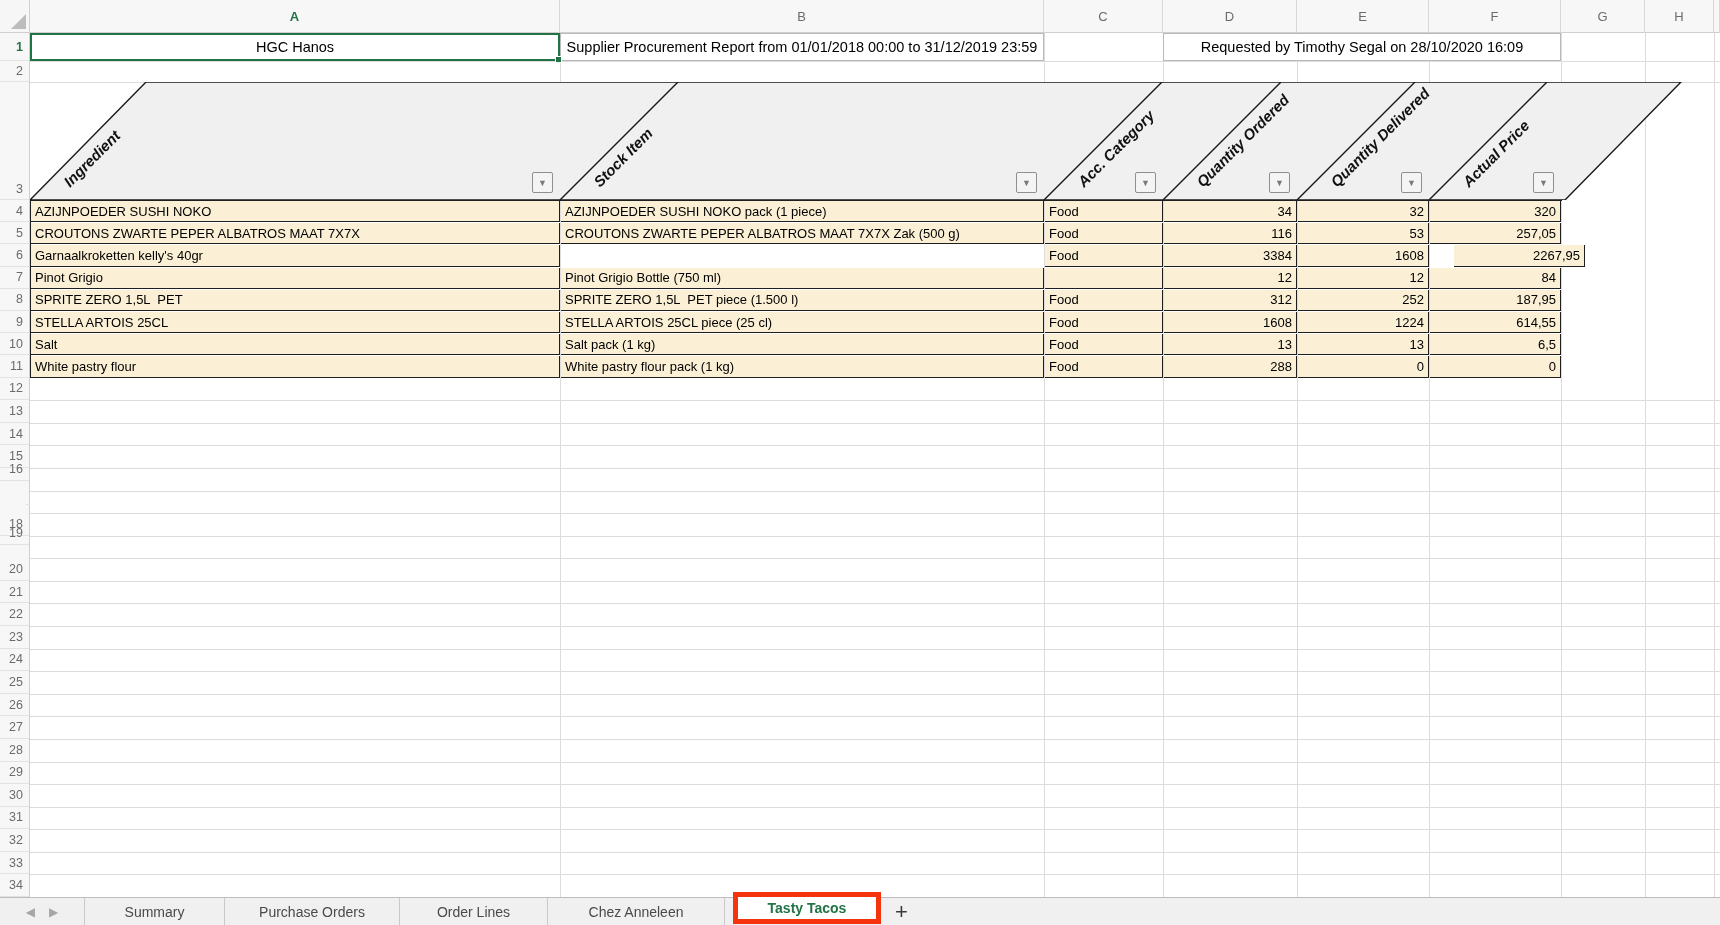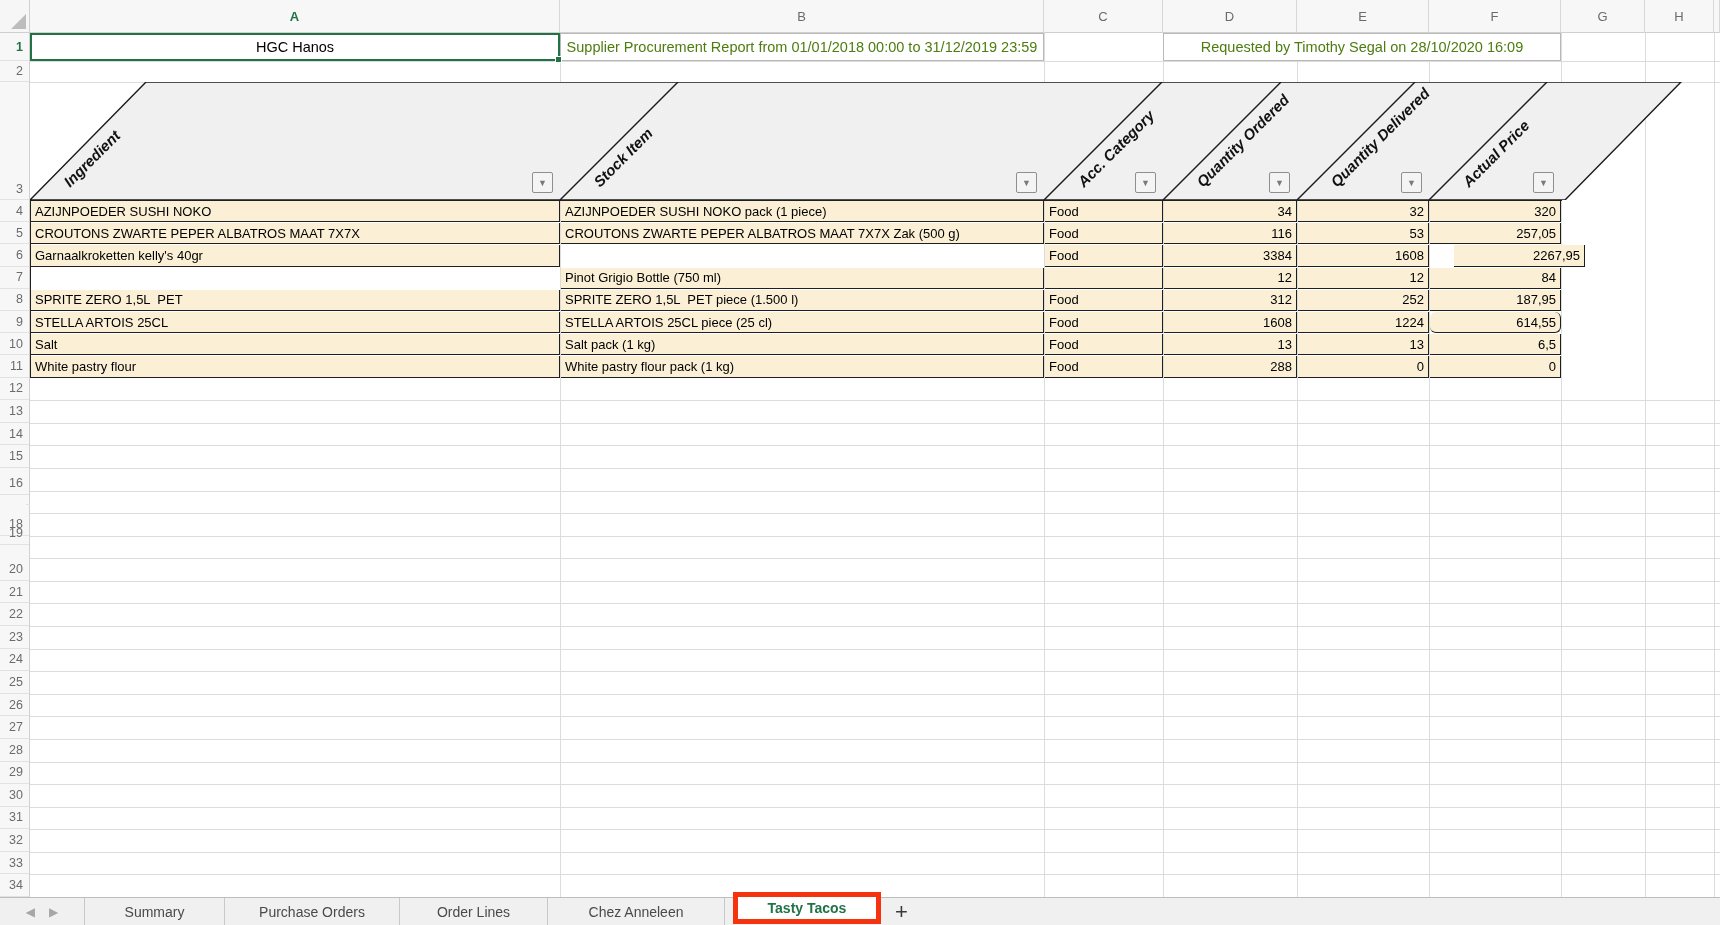--- a/index.html
+++ b/index.html
@@ -27,21 +27,21 @@
   .rowlabel.sel { color:#217346; font-weight:bold; }
   .rowlabel.bottomalign { align-items:flex-end; padding-bottom:3px; }
 
   
   #grid { position:absolute; left:30px; top:33px; width:1690px; height:864px; background:#fff; }
   .vline { position:absolute; top:0; width:1px; height:864px; background:#dcdcdc; }
   .hline { position:absolute; left:0; width:1690px; height:1px; background:#dcdcdc; }
 
   
   .r1cell { position:absolute; top:0; height:28px; background:#fff; border:1px solid #b9b9b9;
-            display:flex; align-items:center; justify-content:center; font-size:14.5px; color:#4d7c0f;
+            display:flex; align-items:center; justify-content:center; font-size:14.5px; color:#000000;
             white-space:pre; z-index:3; }
   #cell-a1 { position:absolute; left:0; top:0; width:530px; height:28px; z-index:4;
              border:2px solid #217346; background:#fff; display:flex; align-items:center;
              justify-content:center; font-size:14.5px; color:#000; }
   #cell-a1 .handle { position:absolute; right:-4px; bottom:-4px; width:7px; height:7px;
                      background:#217346; border:1px solid #fff; }
 
   
   #band { position:absolute; left:0; top:49px; width:1690px; height:118px; z-index:2; }
   #band text { font-size:15px; font-weight:bold; font-style:italic; fill:#111; }
@@ -99,21 +99,21 @@
       <div class="rowlabel" style="top: 211.4px; height: 22.2px;">6</div>
       <div class="rowlabel" style="top: 233.6px; height: 22.2px;">7</div>
       <div class="rowlabel" style="top: 255.8px; height: 22.2px;">8</div>
       <div class="rowlabel" style="top: 278px; height: 22.2px;">9</div>
       <div class="rowlabel" style="top: 300.2px; height: 22.2px;">10</div>
       <div class="rowlabel" style="top: 322.4px; height: 22.2px;">11</div>
       <div class="rowlabel" style="top: 344.6px; height: 22.585px;">12</div>
       <div class="rowlabel" style="top: 367.185px; height: 22.585px;">13</div>
       <div class="rowlabel" style="top: 389.77px; height: 22.585px;">14</div>
       <div class="rowlabel" style="top: 412.355px; height: 22.585px;">15</div>
-      <div class="rowlabel" style="top: 439px; height: 22.585px;">16</div>
+      <div class="rowlabel" style="top: 425px; height: 22.585px;">16</div>
       <div class="rowlabel" style="top: 457.525px; height: 14px; margin-left: 26px;">17</div>
       <div class="rowlabel" style="top: 480.11px; height: 22.585px;">18</div>
       <div class="rowlabel" style="top: 489px; height: 22.585px;">19</div>
       <div class="rowlabel" style="top: 525.28px; height: 22.585px;">20</div>
       <div class="rowlabel" style="top: 547.865px; height: 22.585px;">21</div>
       <div class="rowlabel" style="top: 570.45px; height: 22.585px;">22</div>
       <div class="rowlabel" style="top: 593.035px; height: 22.585px;">23</div>
       <div class="rowlabel" style="top: 615.62px; height: 22.585px;">24</div>
       <div class="rowlabel" style="top: 638.205px; height: 22.585px;">25</div>
       <div class="rowlabel" style="top: 660.79px; height: 22.585px;">26</div>
@@ -206,37 +206,38 @@
         <div class="tcell" style="left: 530px; top: 22.2px; width: 483px; height: 21.2px;">CROUTONS ZWARTE PEPER ALBATROS MAAT 7X7X Zak (500 g)</div>
         <div class="tcell" style="left: 1014px; top: 22.2px; width: 118px; height: 21.2px;">Food</div>
         <div class="tcell num" style="left: 1133px; top: 22.2px; width: 133px; height: 21.2px;">116</div>
         <div class="tcell num" style="left: 1267px; top: 22.2px; width: 131px; height: 21.2px;">53</div>
         <div class="tcell num" style="left: 1399px; top: 22.2px; width: 131px; height: 21.2px;">257,05</div>
         <div class="tcell" style="left: 0px; top: 44.4px; width: 529px; height: 21.2px;">Garnaalkroketten kelly's 40gr</div>
         <div class="tcell" style="left: 1014px; top: 44.4px; width: 118px; height: 21.2px;">Food</div>
         <div class="tcell num" style="left: 1133px; top: 44.4px; width: 133px; height: 21.2px;">3384</div>
         <div class="tcell num" style="left: 1267px; top: 44.4px; width: 131px; height: 21.2px;">1608</div>
         <div class="tcell num" style="left: 1399px; top: 44.4px; width: 131px; height: 21.2px; margin-left: 24px;">2267,95</div>
+        <div class="tcell" style="left: 0px; top: 66.6px; width: 529px; height: 21.2px;">Pinot Grigio</div>
         <div class="tcell" style="left: 530px; top: 66.6px; width: 483px; height: 21.2px;">Pinot Grigio Bottle (750 ml)</div>
         <div class="tcell" style="left: 1014px; top: 66.6px; width: 118px; height: 21.2px;"></div>
         <div class="tcell num" style="left: 1133px; top: 66.6px; width: 133px; height: 21.2px;">12</div>
         <div class="tcell num" style="left: 1267px; top: 66.6px; width: 131px; height: 21.2px;">12</div>
         <div class="tcell num" style="left: 1399px; top: 66.6px; width: 131px; height: 21.2px;">84</div>
         <div class="tcell" style="left: 0px; top: 88.8px; width: 529px; height: 21.2px;">SPRITE ZERO 1,5L  PET</div>
         <div class="tcell" style="left: 530px; top: 88.8px; width: 483px; height: 21.2px;">SPRITE ZERO 1,5L  PET piece (1.500 l)</div>
         <div class="tcell" style="left: 1014px; top: 88.8px; width: 118px; height: 21.2px;">Food</div>
         <div class="tcell num" style="left: 1133px; top: 88.8px; width: 133px; height: 21.2px;">312</div>
         <div class="tcell num" style="left: 1267px; top: 88.8px; width: 131px; height: 21.2px;">252</div>
         <div class="tcell num" style="left: 1399px; top: 88.8px; width: 131px; height: 21.2px;">187,95</div>
         <div class="tcell" style="left: 0px; top: 111px; width: 529px; height: 21.2px;">STELLA ARTOIS 25CL</div>
         <div class="tcell" style="left: 530px; top: 111px; width: 483px; height: 21.2px;">STELLA ARTOIS 25CL piece (25 cl)</div>
         <div class="tcell" style="left: 1014px; top: 111px; width: 118px; height: 21.2px;">Food</div>
         <div class="tcell num" style="left: 1133px; top: 111px; width: 133px; height: 21.2px;">1608</div>
         <div class="tcell num" style="left: 1267px; top: 111px; width: 131px; height: 21.2px;">1224</div>
-        <div class="tcell num" style="left: 1399px; top: 111px; width: 131px; height: 21px; border-radius: 6px;">614,55</div>
+        <div class="tcell num" style="left: 1399px; top: 111px; width: 131px; height: 21px;">614,55</div>
         <div class="tcell" style="left: 0px; top: 133.2px; width: 529px; height: 21.2px;">Salt</div>
         <div class="tcell" style="left: 530px; top: 133.2px; width: 483px; height: 21.2px;">Salt pack (1 kg)</div>
         <div class="tcell" style="left: 1014px; top: 133.2px; width: 118px; height: 21.2px;">Food</div>
         <div class="tcell num" style="left: 1133px; top: 133.2px; width: 133px; height: 21.2px;">13</div>
         <div class="tcell num" style="left: 1267px; top: 133.2px; width: 131px; height: 21.2px;">13</div>
         <div class="tcell num" style="left: 1399px; top: 133.2px; width: 131px; height: 21.2px;">6,5</div>
         <div class="tcell" style="left: 0px; top: 155.4px; width: 529px; height: 21.2px;">White pastry flour</div>
         <div class="tcell" style="left: 530px; top: 155.4px; width: 483px; height: 21.2px;">White pastry flour pack (1 kg)</div>
         <div class="tcell" style="left: 1014px; top: 155.4px; width: 118px; height: 21.2px;">Food</div>
         <div class="tcell num" style="left: 1133px; top: 155.4px; width: 133px; height: 21.2px;">288</div>

